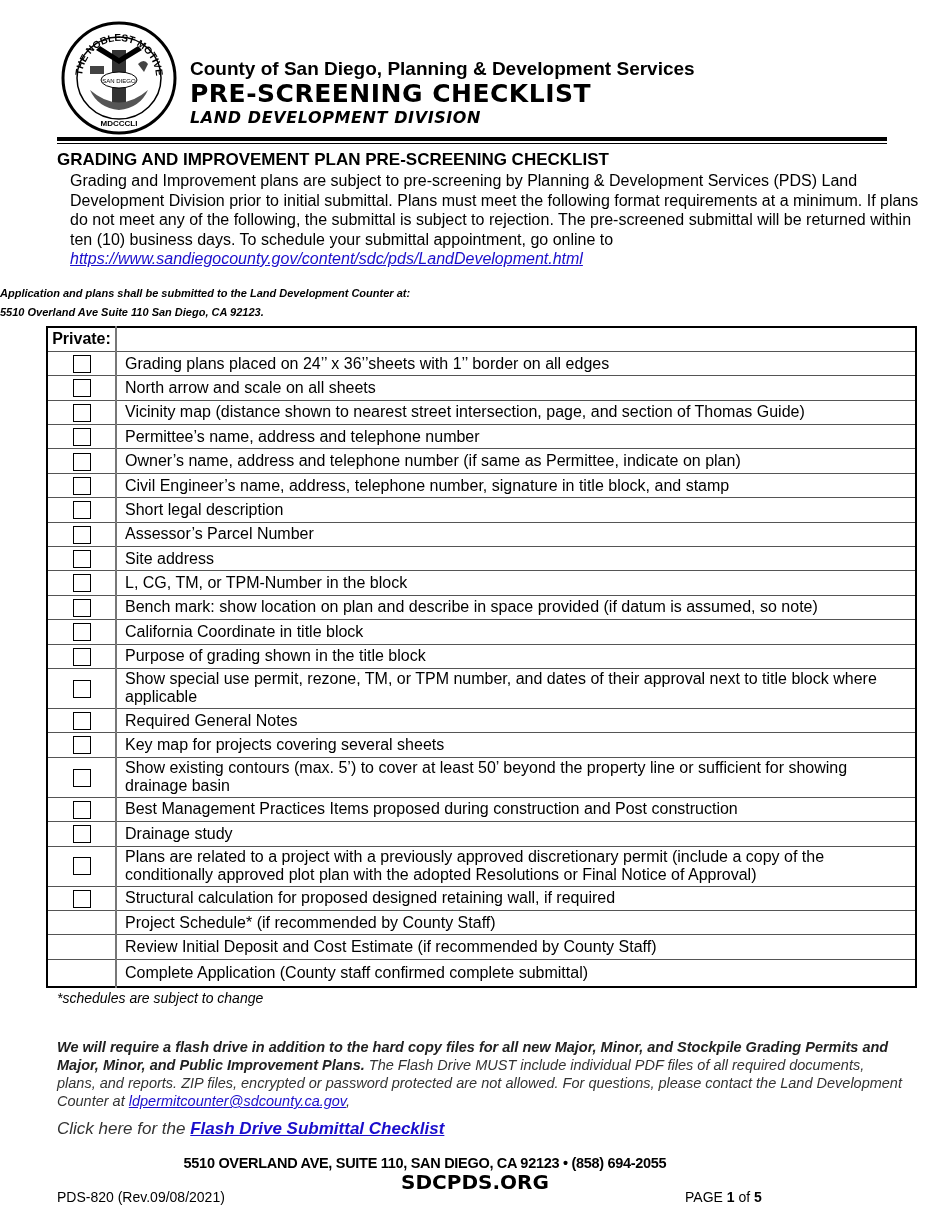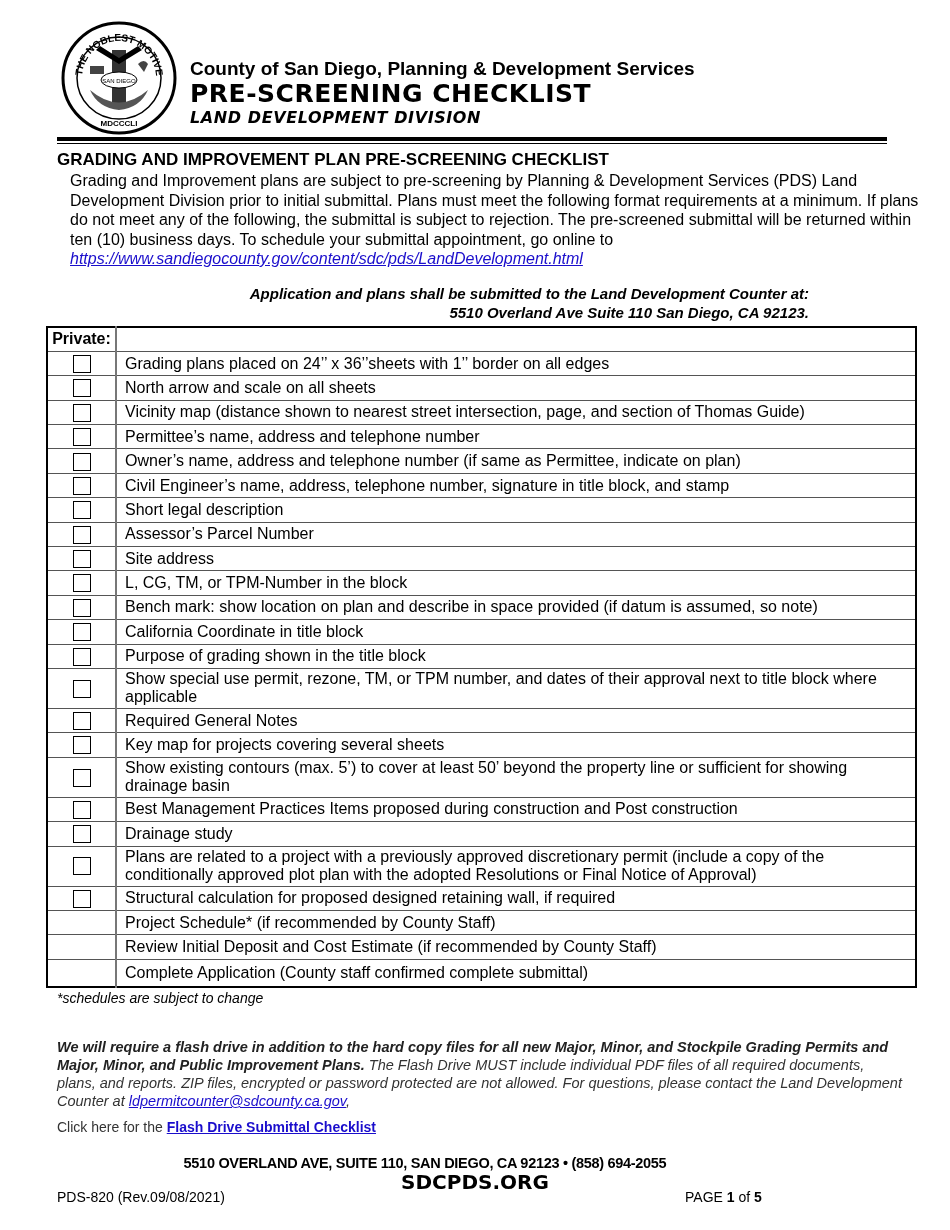--- a/index.html
+++ b/index.html
@@ -7,34 +7,34 @@
   .seal { position: absolute; left: 60px; top: 20px; width: 118px; height: 116px; }
   .hdr-text { position: absolute; left: 190px; top: 58px; }
   .hdr-org { font-size: 19px; font-weight: bold; line-height: 22px; }
   .hdr-title { font-size: 25px; font-weight: bold; letter-spacing: 0.5px; line-height: 28px; font-family: "DejaVu Sans", sans-serif; }
   .hdr-div { font-size: 16px; font-weight: bold; font-style: italic; line-height: 20px; letter-spacing: 0.6px; font-family: "DejaVu Sans", sans-serif; }
   .rule-thick { position: absolute; left: 57px; width: 830px; top: 137px; height: 4px; background: #000; }
   .rule-thin { position: absolute; left: 57px; width: 830px; top: 143px; height: 1px; background: #000; }
   .sec-title { position: absolute; left: 57px; top: 150px; font-size: 17px; font-weight: bold; }
   .intro { position: absolute; left: 57px; top: 171px; width: 850px; font-size: 16px; line-height: 19.5px; margin-left: 13px; }
   .intro a { color: #1a0dcc; font-style: italic; text-decoration: underline; }
-  .submit-note { position: absolute; left: 0; width: 809px; top: 284px; text-align: right; font-size: 15px; font-weight: bold; font-style: italic; line-height: 19px; }
+  .submit-note { position: absolute; left: 0; width: 809px; top: 284px; text-align: left; font-size: 11px; font-weight: bold; font-style: italic; line-height: 19px; }
   table.check { position: absolute; left: 46px; top: 326px; width: 871px; border-collapse: collapse; border: 2px solid #000; font-size: 16px; }
   table.check td { border: 1px solid #555; padding: 0 8px; vertical-align: middle; line-height: 18px; }
   table.check td.c1 { width: 67px; text-align: center; padding: 0; border-right: 2px solid #777; }
   table.check tr { height: 24.4px; }
   table.check tr.tall { height: 40px; }
   table.check th { font-weight: bold; font-size: 16px; text-align: center; border: 1px solid #555; border-right: 2px solid #777; height: 22px; padding: 0; }
   table.check th.blank { border-right: 1px solid #555; }
   .box { display: inline-block; width: 16px; height: 16px; border: 1px solid #000; background: #fff; vertical-align: middle; }
   .footnote { position: absolute; left: 57px; top: 990px; font-size: 14px; font-style: italic; text-align: center; }
   .flash { position: absolute; left: 57px; top: 1038px; width: 845px; font-size: 14.5px; font-style: italic; line-height: 18px; color: #333; }
   .flash b { color: #222; }
   .flash a { color: #1a0dcc; text-decoration: underline; }
-  .click-here { position: absolute; left: 57px; top: 1119px; font-size: 14px; color: #333; }
+  .click-here { position: absolute; left: 57px; top: 1119px; font-size: 17px; font-style: italic; color: #333; }
   .click-here a { color: #1a0dcc; font-weight: bold; text-decoration: underline; }
   .addr { position: absolute; left: 0; width: 850px; top: 1155px; text-align: center; font-size: 14.5px; font-weight: bold; letter-spacing: -0.3px; }
   .site { position: absolute; left: 0; width: 950px; top: 1170px; text-align: center; font-size: 20px; font-weight: bold; font-family: "DejaVu Sans", sans-serif; }
   .formno { position: absolute; left: 57px; top: 1189px; font-size: 14px; }
   .pageno { position: absolute; left: 685px; top: 1189px; font-size: 14px; }
 </style>
 </head>
 <body>
 
 <div class="seal">

